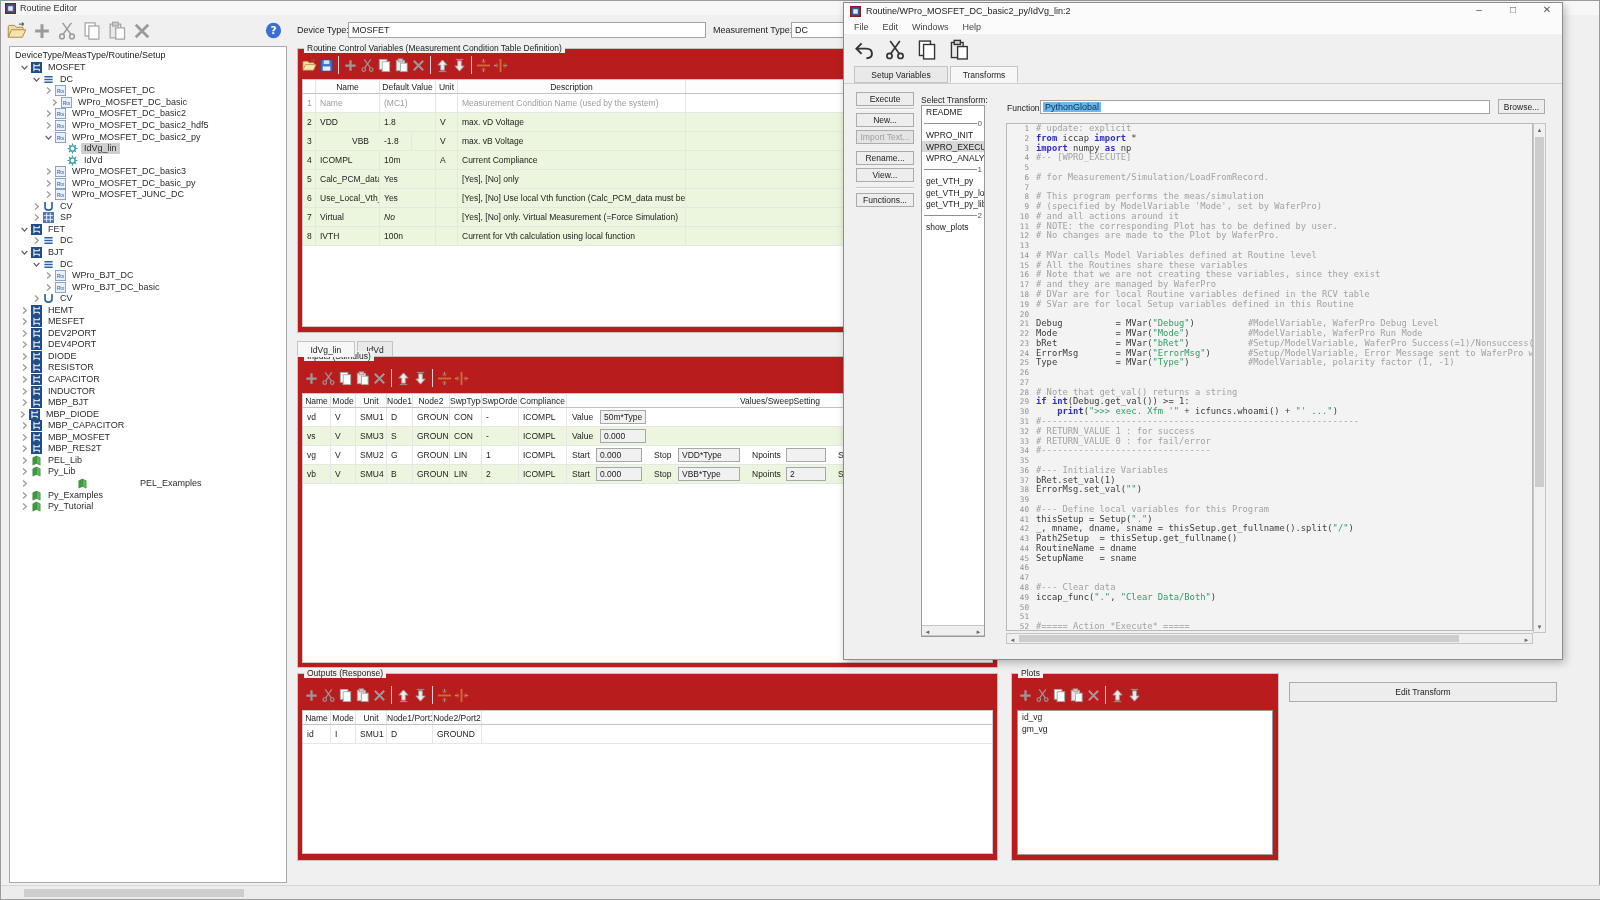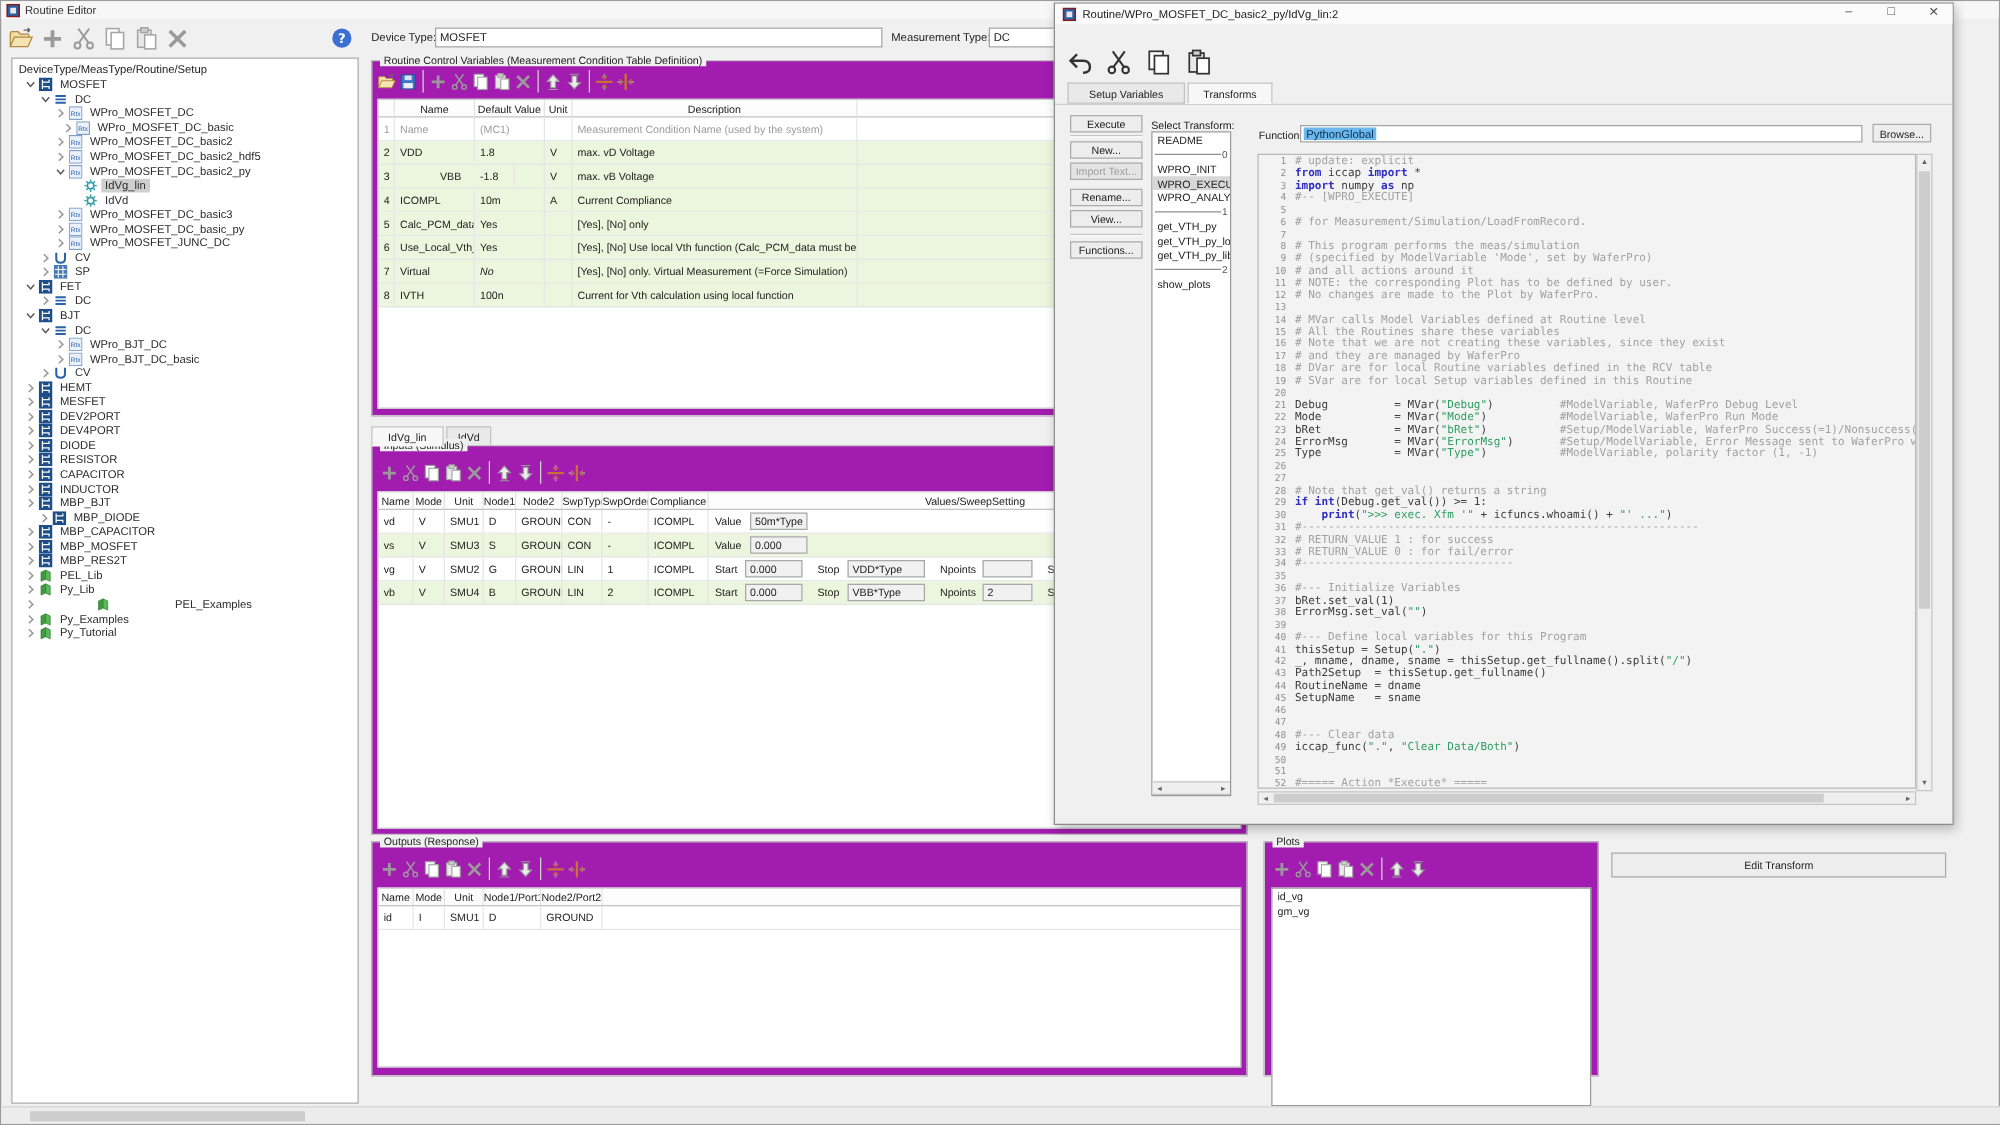--- a/index.html
+++ b/index.html
@@ -22,21 +22,21 @@
   .tree-panel { position:absolute; left:8px; top:45px; width:278px; height:837px;
     background:#ffffff; border:1px solid #a9a9a9; overflow:hidden; }
   .tree-head { font-size:9px; color:#222; padding:3px 0 2px 5px; }
   .tree-row { height:11.55px; display:flex; align-items:center; font-size:9px; color:#2b2b2b; white-space:nowrap; }
   .tr-arrow { width:12px; height:10px; display:inline-flex; align-items:center; justify-content:center; flex:none; }
   .tr-icon { width:12px; height:11px; display:inline-flex; align-items:center; justify-content:center; flex:none; margin-right:3px; }
   .tr-label { padding:0 3px; line-height:11px; }
   .tree-row.sel .tr-label { background:#cfcfcf; }
 
   
-  .grp { position:absolute; border:1px solid #c3c3c3; background:#a21caf; }
+  .grp { position:absolute; border:1px solid #c3c3c3; background:#b91c1c; }
   .grp-label { position:absolute; top:-6px; left:6px; background:#f0f0f0; padding:0 3px; font-size:8.5px; color:#222; }
   .mini-toolbar { position:absolute; display:flex; align-items:center; gap:2px; }
 
   
   .tbl { position:absolute; background:#fff; border:1px solid #c9c9c9; overflow:hidden; }
   .tbl-head { position:relative; border-bottom:1px solid #c2c2c2; background:#fdfdfd; }
   .th { position:absolute; top:0; height:100%; font-size:8.5px; color:#222; text-align:center; overflow:hidden;
     border-right:1px solid #e3e3e3; padding-top:2px; }
   .trow { position:relative; border-bottom:1px solid #e6e6e6; }
   .td { position:absolute; top:0; height:100%; font-size:8.5px; color:#222; padding:4px 0 0 4px;
@@ -578,21 +578,21 @@
               </svg>
             </span>
             <span class="tr-icon">
               <svg width="11" height="11" viewBox="0 0 12 12">
                 <rect width="12" height="12" fill="#1d4e89"></rect>
                 <path d="M3.2 2 V10 M3.2 4 H9 M3.2 8 H9 M9 2 V4.5 M9 7.5 V10" stroke="#fff" stroke-width="1.1" fill="none"></path>
               </svg>
             </span>
             <span class="tr-label">MBP_BJT</span>
           </div>
-          <div class="tree-row" style="padding-left: 19px; text-align: right;">
+          <div class="tree-row" style="padding-left: 6px; text-align: right;">
             <span class="tr-arrow">
               <svg width="9" height="9" viewBox="0 0 10 10">
                 <path d="M3.4 1.6 L7 5 L3.4 8.4" fill="none" stroke="#9a9a9a" stroke-width="1.4"></path>
               </svg>
             </span>
             <span class="tr-icon">
               <svg width="11" height="11" viewBox="0 0 12 12">
                 <rect width="12" height="12" fill="#1d4e89"></rect>
                 <path d="M3.2 2 V10 M3.2 4 H9 M3.2 8 H9 M9 2 V4.5 M9 7.5 V10" stroke="#fff" stroke-width="1.1" fill="none"></path>
               </svg>
@@ -1125,21 +1125,21 @@
               <path d="M4 14.5 H12" stroke="#9a9a9a" stroke-width="1"></path>
             </svg>
           </span>
           <span class="tbi">
             <svg width="15" height="15" viewBox="0 0 16 16">
               <path d="M8 14 L3 8.5 H6 V3 H10 V8.5 H13 Z" fill="#ececec" stroke="#9a9a9a" stroke-width="1"></path>
               <path d="M4 1.5 H12" stroke="#9a9a9a" stroke-width="1"></path>
             </svg>
           </span>
         </div>
-      <div class="listbox" style="left:5px; top:36px; width:256px; height:175px;" id="plots-list">
+      <div class="listbox" style="left:5px; top:36px; width:256px; height:145px;" id="plots-list">
           <div class="lb-item">id_vg</div>
           <div class="lb-item">gm_vg</div>
         </div>
     </div>
 
     <div class="btn" style="left:1288px; top:681px; width:268px; height:20px;">Edit Transform</div>
 
     <div class="mw-hscroll">
       <div class="mw-hthumb"></div>
     </div>
@@ -1154,20 +1154,26 @@
             <rect x="3.5" y="3.5" width="5" height="5" fill="#e8e8e8"></rect>
           </svg>
         </span>
       <span class="xw-title">Routine/WPro_MOSFET_DC_basic2_py/IdVg_lin:2</span>
       <span class="xw-controls">
         <span class="xw-ctrl">–</span>
         <span class="xw-ctrl">□</span>
         <span class="xw-ctrl">✕</span>
       </span>
     </div>
+    <div class="xw-menubar" id="xfm-menubar">
+        <span class="menu-item">File</span>
+        <span class="menu-item">Edit</span>
+        <span class="menu-item">Windows</span>
+        <span class="menu-item">Help</span>
+      </div>
     <div class="xw-toolbar">
         <span class="tbi">
           <svg width="22" height="22" viewBox="0 0 16 16">
             <path d="M7 3.2 L3.2 7 L7 10.8" fill="none" stroke="#333" stroke-width="1.4"></path>
             <path d="M3.2 7 H10.5 Q14.5 7 14.5 10.8 Q14.5 14 10.5 14" fill="none" stroke="#333" stroke-width="1.4"></path>
           </svg>
         </span>
         <span class="tbi">
           <svg width="22" height="22" viewBox="0 0 16 16">
             <path d="M4.5 1.5 L11 10.5 M11.5 1.5 L5 10.5" stroke="#333" stroke-width="1.2" fill="none"></path>

